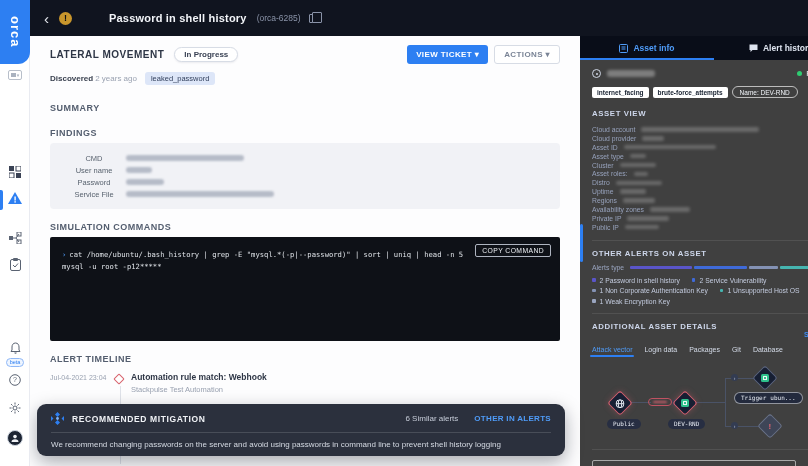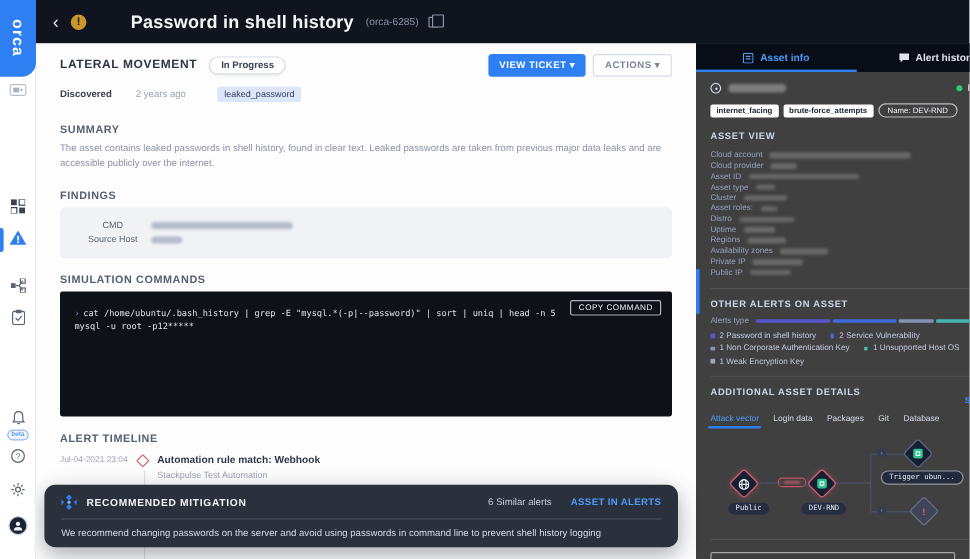--- a/index.html
+++ b/index.html
@@ -15,33 +15,33 @@
   .sb-icon { position:absolute; left:0; width:30px; display:flex; justify-content:center; align-items:center; }
   .ws-box { width:14px; height:10px; border:1px solid #b8bfca; border-radius:2px; display:flex; align-items:center; justify-content:center; gap:1px;}
   .ws-box .sq{width:5px;height:4px;background:#aab2bf;} .ws-box .cr{font-size:5px;color:#aab2bf;}
   .active-bar { position:absolute; left:0; top:190px; width:3px; height:20px; background:#2d7ff2; border-radius:0 2px 2px 0;}
   .beta-pill { border:1px solid #8fb8f7; color:#2d7ff2; background:#eef5ff; font-size:5.5px; border-radius:6px; padding:0 3px; line-height:7px;}
   .avatar-c { width:16px; height:16px; border-radius:50%; background:#1c2433; display:flex; align-items:center; justify-content:center; border:1px solid #cdd4de;}
   
   .header { position:absolute; left:30px; top:0; width:778px; height:36px; background:#10141f; display:flex; align-items:center; padding:0 14px; gap:8px; z-index:10;}
   .back { color:#e7eaf0; font-size:15px; line-height:1; cursor:pointer; margin-right:2px;}
   .sev { width:13px; height:13px; border-radius:50%; background:#c9962c; color:#141414; font-size:9px; font-weight:700; display:flex; align-items:center; justify-content:center;}
-  .h-title { color:#f2f4f8; font-size:15px; font-weight:700; letter-spacing:.2px;padding-left:29px;}
+  .h-title { color:#f2f4f8; font-size:11px; font-weight:700; letter-spacing:.2px;padding-left:29px;}
   .h-id { color:#8a93a8; font-size:8.5px; margin-left:2px;}
   .copy-ic { width:8px; height:9px; border:1px solid #8a93a8; border-radius:1px; position:relative;}
   .copy-ic:after{content:""; position:absolute; left:2px; top:-3px; width:8px; height:9px; border:1px solid #8a93a8; border-radius:1px; background:#10141f;}
   
   .main { position:absolute; left:30px; top:36px; width:550px; height:430px; background:#fdfdfe; }
   .row-meta { margin:9px 20px 0; display:flex; align-items:center; }
   .cat { font-size:10px; font-weight:700; letter-spacing:.5px; color:#2e3646;}
   .pill-status { margin-left:10px; border:1px solid #d7dce5; background:#fff; border-radius:10px; padding:2px 9px; font-size:8px; font-weight:700; color:#3a4254; box-shadow:0 1px 2px rgba(20,30,60,.08);}
   .spacer { flex:1; }
   .btn-blue { background:#2d7ff2; color:#fff; font-size:8px; font-weight:700; letter-spacing:.4px; border:none; border-radius:3px; padding:5px 9px; cursor:pointer;}
   .btn-ghost { background:#fff; color:#7a8496; font-size:8px; font-weight:700; letter-spacing:.4px; border:1px solid #d7dce5; border-radius:3px; padding:4px 9px; margin-left:6px; cursor:pointer;}
-  .row-disc { margin:8px 20px 4px; display:flex; align-items:center; gap:20px; font-size:8px;}
+  .row-disc { margin:8px 20px 4px; display:flex; align-items:center; gap:2px; font-size:8px;}
   .disc-l { color:#39404f; font-weight:700;}
   .disc-v { color:#9aa2b1;}
   .tag-chip { background:#dde6f8; color:#33415e; border-radius:3px; padding:2px 6px; font-size:7.5px; margin-left:6px;}
   .sec-h { margin:18px 20px 0; font-size:9px; font-weight:700; letter-spacing:.5px; color:#545e6f;}
   .summary-p { margin:5px 20px 0; font-size:8px; line-height:1.55; color:#8b93a4; max-width:505px;}
   .findings-card { margin:5px 20px 0; background:#f1f2f6; border-radius:4px; padding:9px 12px; }
   .f-row { display:flex; align-items:center; height:12px;text-align:center; }
   .f-label { width:64px; font-size:7.5px; color:#59636f;}
   .blurbar { height:6px; border-radius:3px; background:#b6bcc8; filter:blur(1.3px);}
   .f-row:nth-child(1) .blurbar{width:118px;} .f-row:nth-child(2) .blurbar{width:26px;}
@@ -224,30 +224,37 @@
     <button class="btn-blue"><span>VIEW TICKET</span> <span>▾</span></button>
     <button class="btn-ghost"><span>ACTIONS</span> <span>▾</span></button>
   </div>
   <div class="row-disc">
     <span class="disc-l">Discovered</span>
     <span class="disc-v">2 years ago</span>
     <span class="tag-chip">leaked_password</span>
   </div>
 
   <div class="sec-h">SUMMARY</div>
-  <p class="summary-p">The asset contains leaked passwords in shell history, found in clear text. Leaked passwords are taken from previous major data leaks and are accessible publicly over the internet.</p>
 
   <div class="sec-h" style="margin-top:15px;">FINDINGS</div>
   <div class="findings-card">
     <div class="f-row">
         <span class="f-label">CMD</span>
         <span class="blurbar"></span>
       </div>
     <div class="f-row">
-        <span class="f-label">Source Host</span>
+        <span class="f-label">User name</span>
+        <span class="blurbar"></span>
+      </div>
+    <div class="f-row">
+        <span class="f-label">Password</span>
+        <span class="blurbar"></span>
+      </div>
+    <div class="f-row">
+        <span class="f-label">Service File</span>
         <span class="blurbar"></span>
       </div>
   </div>
 
   <div class="sec-h" style="margin-top:13px;">SIMULATION COMMANDS</div>
   <div class="terminal">
     <button class="copy-btn">COPY COMMAND</button>
     <div><span class="prompt">›</span><span>cat /home/ubuntu/.bash_history | grep -E "mysql.*(-p|--password)" | sort | uniq | head -n 5</span></div>
     <div>mysql -u root -p12*****</div>
   </div>
@@ -281,21 +288,21 @@
 
 <div class="mitigation">
   <div class="mit-head">
     <svg width="13" height="13" viewBox="0 0 13 13">
         <path d="M6.5 0 L9 2.5 L6.5 5 L4 2.5 Z M6.5 8 L9 10.5 L6.5 13 L4 10.5 Z M0 4 L2.5 6.5 L0 9 Z M13 4 L10.5 6.5 L13 9 Z" fill="#2d7ff2"></path>
         <circle cx="6.5" cy="6.5" r="1.4" fill="#7fb3f9"></circle>
       </svg>
     <span class="mit-title">RECOMMENDED MITIGATION</span>
     <span class="spacer"></span>
     <span class="mit-sim">6 Similar alerts</span>
-    <span class="mit-link">ASSET IN ALERTS</span>
+    <span class="mit-link">OTHER IN ALERTS</span>
   </div>
   <div class="mit-div"></div>
   <div class="mit-body">We recommend changing passwords on the server and avoid using passwords in command line to prevent shell history logging</div>
 </div>
 
 <div class="rpanel">
   <div class="rtabs">
     <div class="rtab active">
       <svg width="9" height="9" viewBox="0 0 9 9">
           <rect x="0.5" y="0.5" width="8" height="8" rx="1" fill="none" stroke="#4f9cf9"></rect>

